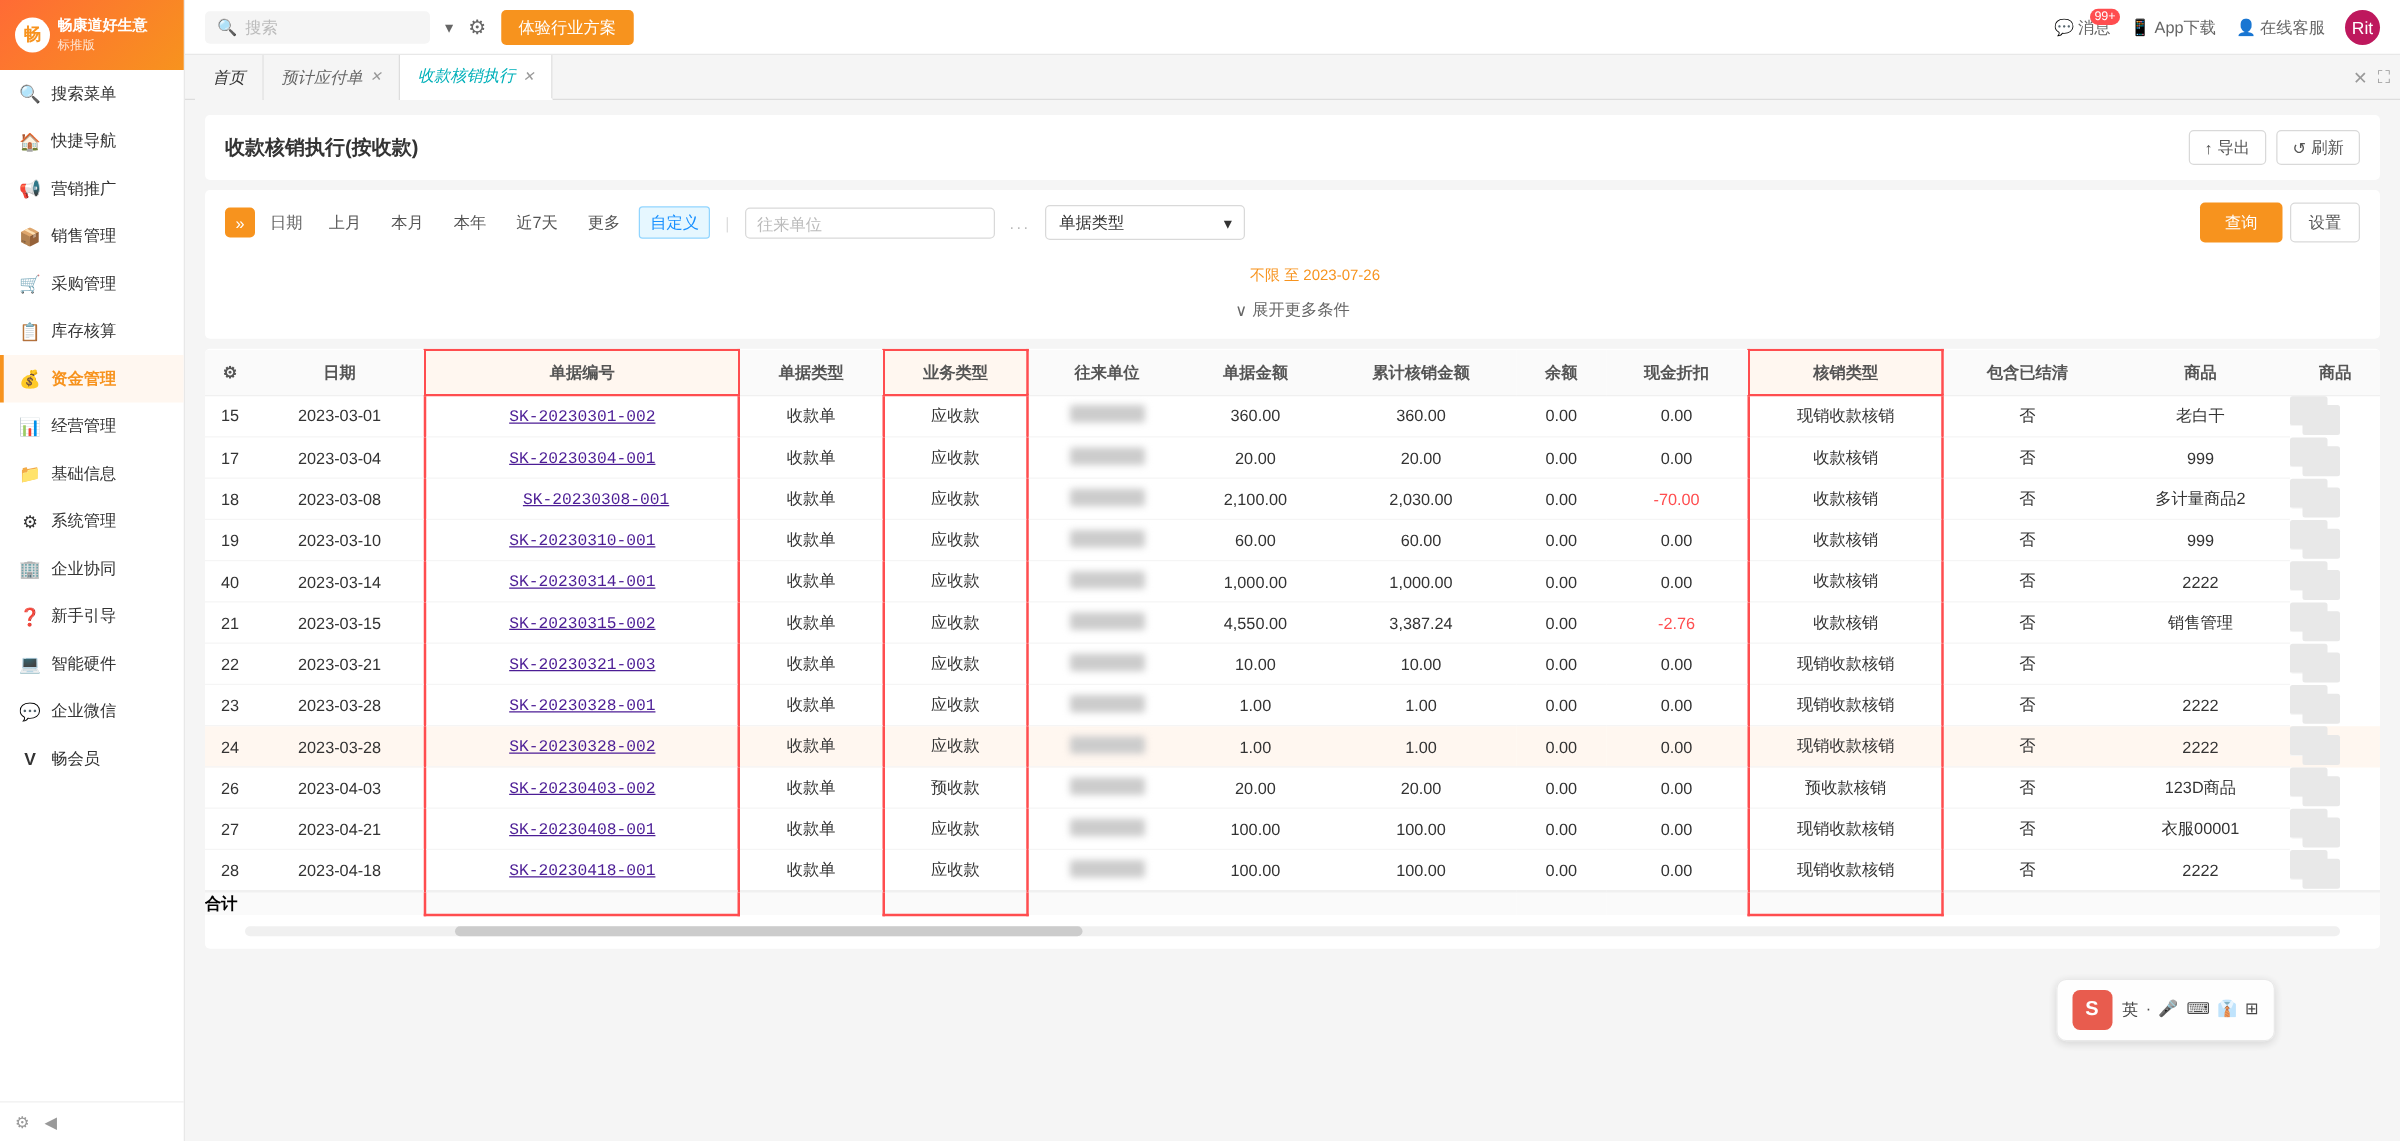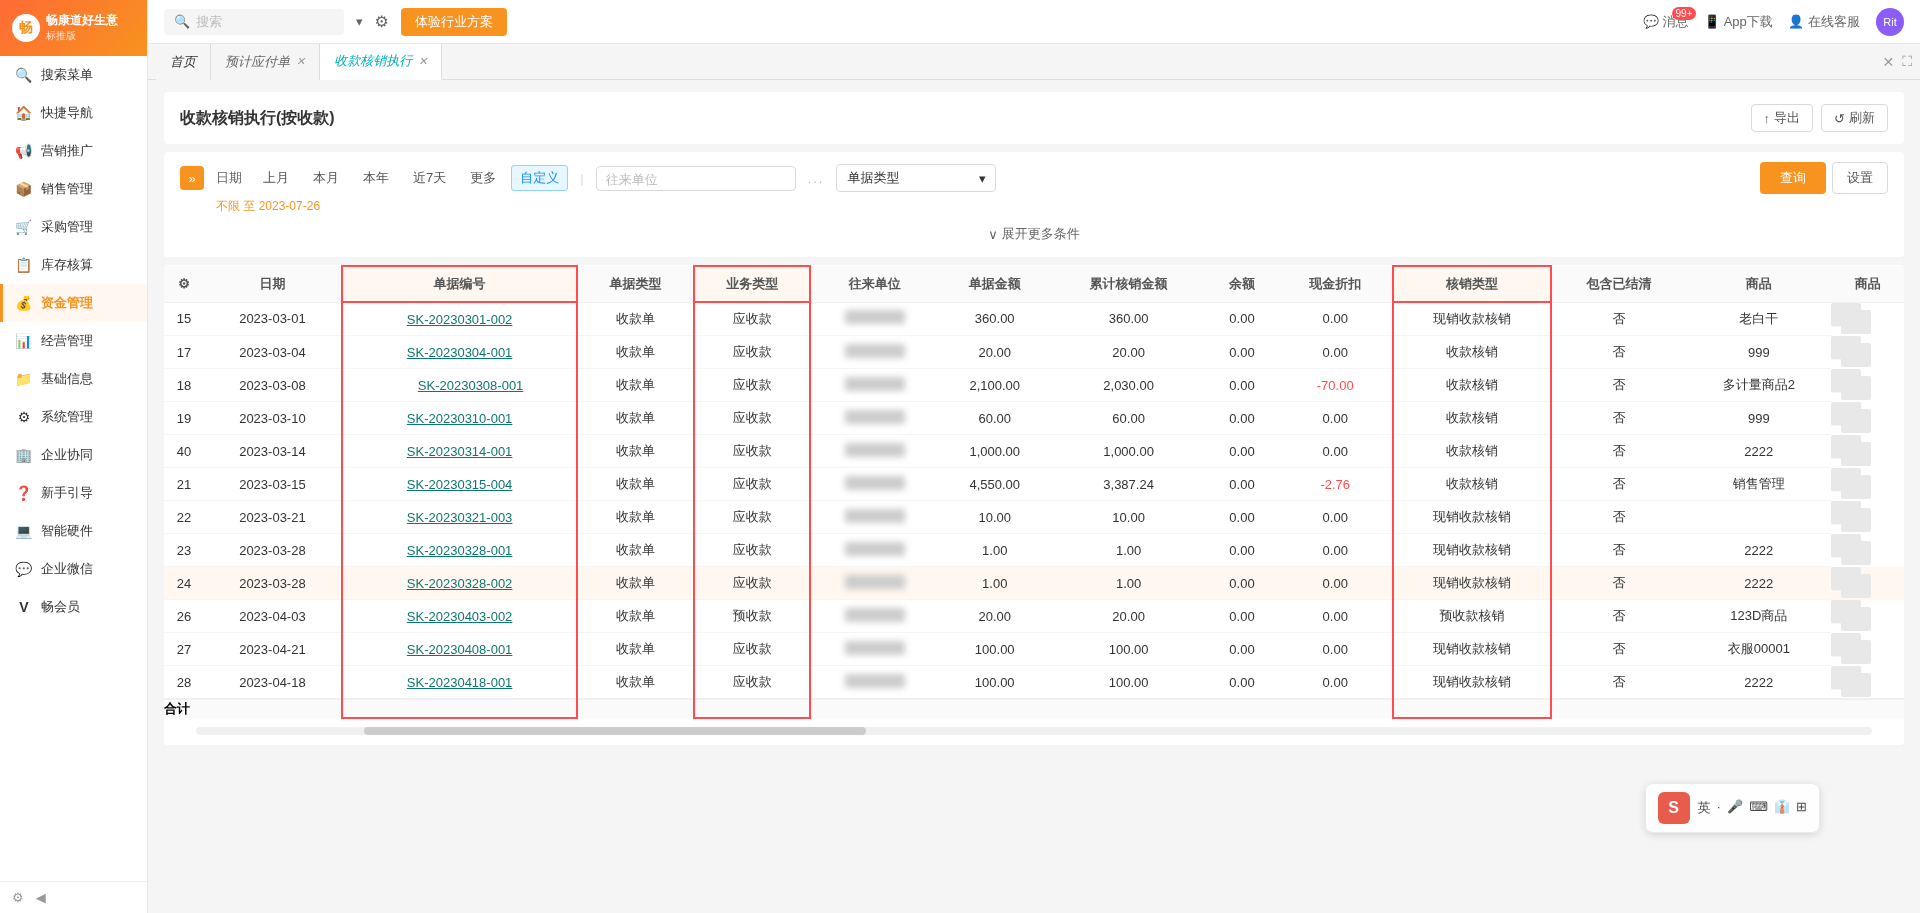--- a/index.html
+++ b/index.html
@@ -248,21 +248,21 @@
       position: relative;
     }
     tbody td {
       padding: 7px 10px;
       border-bottom: 1px solid #f5f5f5;
       color: #333;
       text-align: center;
       white-space: nowrap;
     }
     tbody tr.selected { background: #fff7f0; }
-    .link-text { color: #0f766e; cursor: pointer; text-decoration: underline; }
+    .link-text { color: #4c1d95; cursor: pointer; text-decoration: underline; font-family: Liberation Mono, monospace; }
 
     
     .watermark-overlay {
       position: fixed;
       bottom: 80px;
       right: 100px;
       z-index: 100;
       pointer-events: none;
       opacity: 0.9;
     }
@@ -406,21 +406,21 @@
         <span class="topbar-badge">99+</span>
       </div>
       <div class="topbar-link">
         <span>📱</span>
         <span>App下载</span>
       </div>
       <div class="topbar-link">
         <span>👤</span>
         <span>在线客服</span>
       </div>
-      <div style="background:#8b5cf6;color:#fff;border-radius:50%;width:28px;height:28px;display:flex;align-items:center;justify-content:center;font-size:11px;cursor:pointer;">Rit</div>
+      <div style="background:#be185d;color:#fff;border-radius:50%;width:28px;height:28px;display:flex;align-items:center;justify-content:center;font-size:14px;cursor:pointer;">Rit</div>
     </div>
   </div>
 
   <div class="tabbar">
     <div class="tab tab-home">
       <span>首页</span>
     </div>
     <div class="tab">
       <span>预计应付单</span>
       <span class="tab-close">✕</span>
@@ -474,21 +474,21 @@
         <span class="filter-dots">...</span>
         <div class="filter-type-select">
           <span>单据类型</span>
           <span>▾</span>
         </div>
         <div style="margin-left:auto;display:flex;gap:6px;">
           <button class="filter-query-btn">查询</button>
           <button class="filter-settings-btn">设置</button>
         </div>
       </div>
-      <div style="padding-left:36px;margin-top:4px;">
+      <div style="padding-left:36px;margin-top:18px;text-align:center;">
         <span style="color:#f7931e;font-size:12px;">不限 至 2023-07-26</span>
       </div>
       <div style="text-align:center;margin-top:6px;">
         <div class="filter-expand" style="justify-content:center;">
           <span>∨</span>
           <span>展开更多条件</span>
         </div>
       </div>
     </div>
 
@@ -589,21 +589,21 @@
               <td>0.00</td>
               <td>0.00</td>
               <td style="border-left: 2px solid rgb(255, 77, 79); border-right: 2px solid rgb(255, 77, 79);">收款核销</td>
               <td>否</td>
               <td>2222</td>
               <td style="background: rgb(232, 232, 232); width: 30px; height: 24px; display: inline-block; border-radius: 2px;"><span style="display: inline-block; width: 30px; height: 24px; background: rgb(232, 232, 232); border-radius: 2px; vertical-align: middle;"></span></td>
             </tr>
             <tr>
               <td>21</td>
               <td>2023-03-15</td>
-              <td style="border-left: 2px solid rgb(255, 77, 79); border-right: 2px solid rgb(255, 77, 79);"><a class="link-text">SK-20230315-004</a></td>
+              <td style="border-left: 2px solid rgb(255, 77, 79); border-right: 2px solid rgb(255, 77, 79);"><a class="link-text">SK-20230315-002</a></td>
               <td>收款单</td>
               <td style="border-left: 2px solid rgb(255, 77, 79); border-right: 2px solid rgb(255, 77, 79);">应收款</td>
               <td style="color: rgb(204, 204, 204);"><span style="filter:blur(3px);display:inline-block;background:#ccc;border-radius:2px;width:60px;height:14px;"></span></td>
               <td>4,550.00</td>
               <td>3,387.24</td>
               <td>0.00</td>
               <td style="color: rgb(255, 77, 79);">-2.76</td>
               <td style="border-left: 2px solid rgb(255, 77, 79); border-right: 2px solid rgb(255, 77, 79);">收款核销</td>
               <td>否</td>
               <td>销售管理</td>

